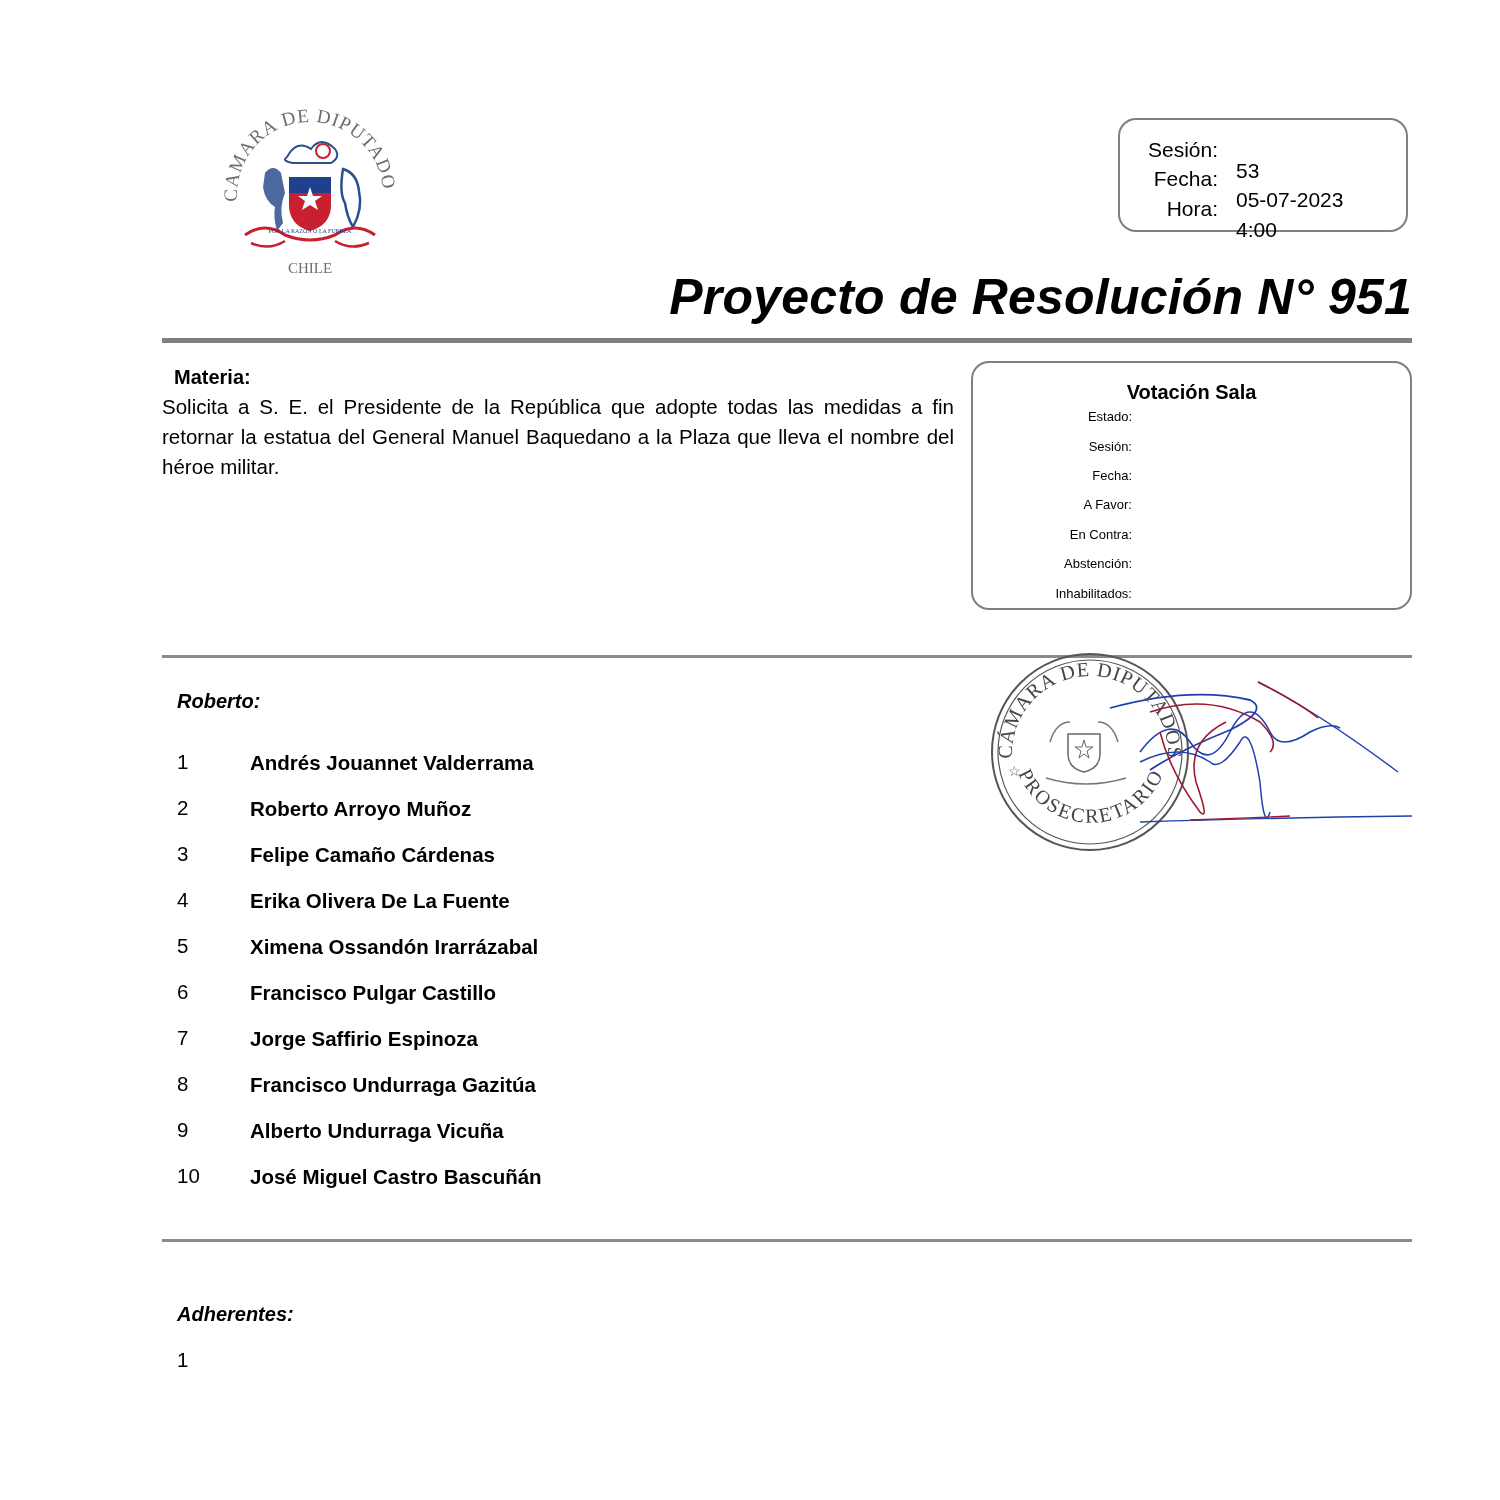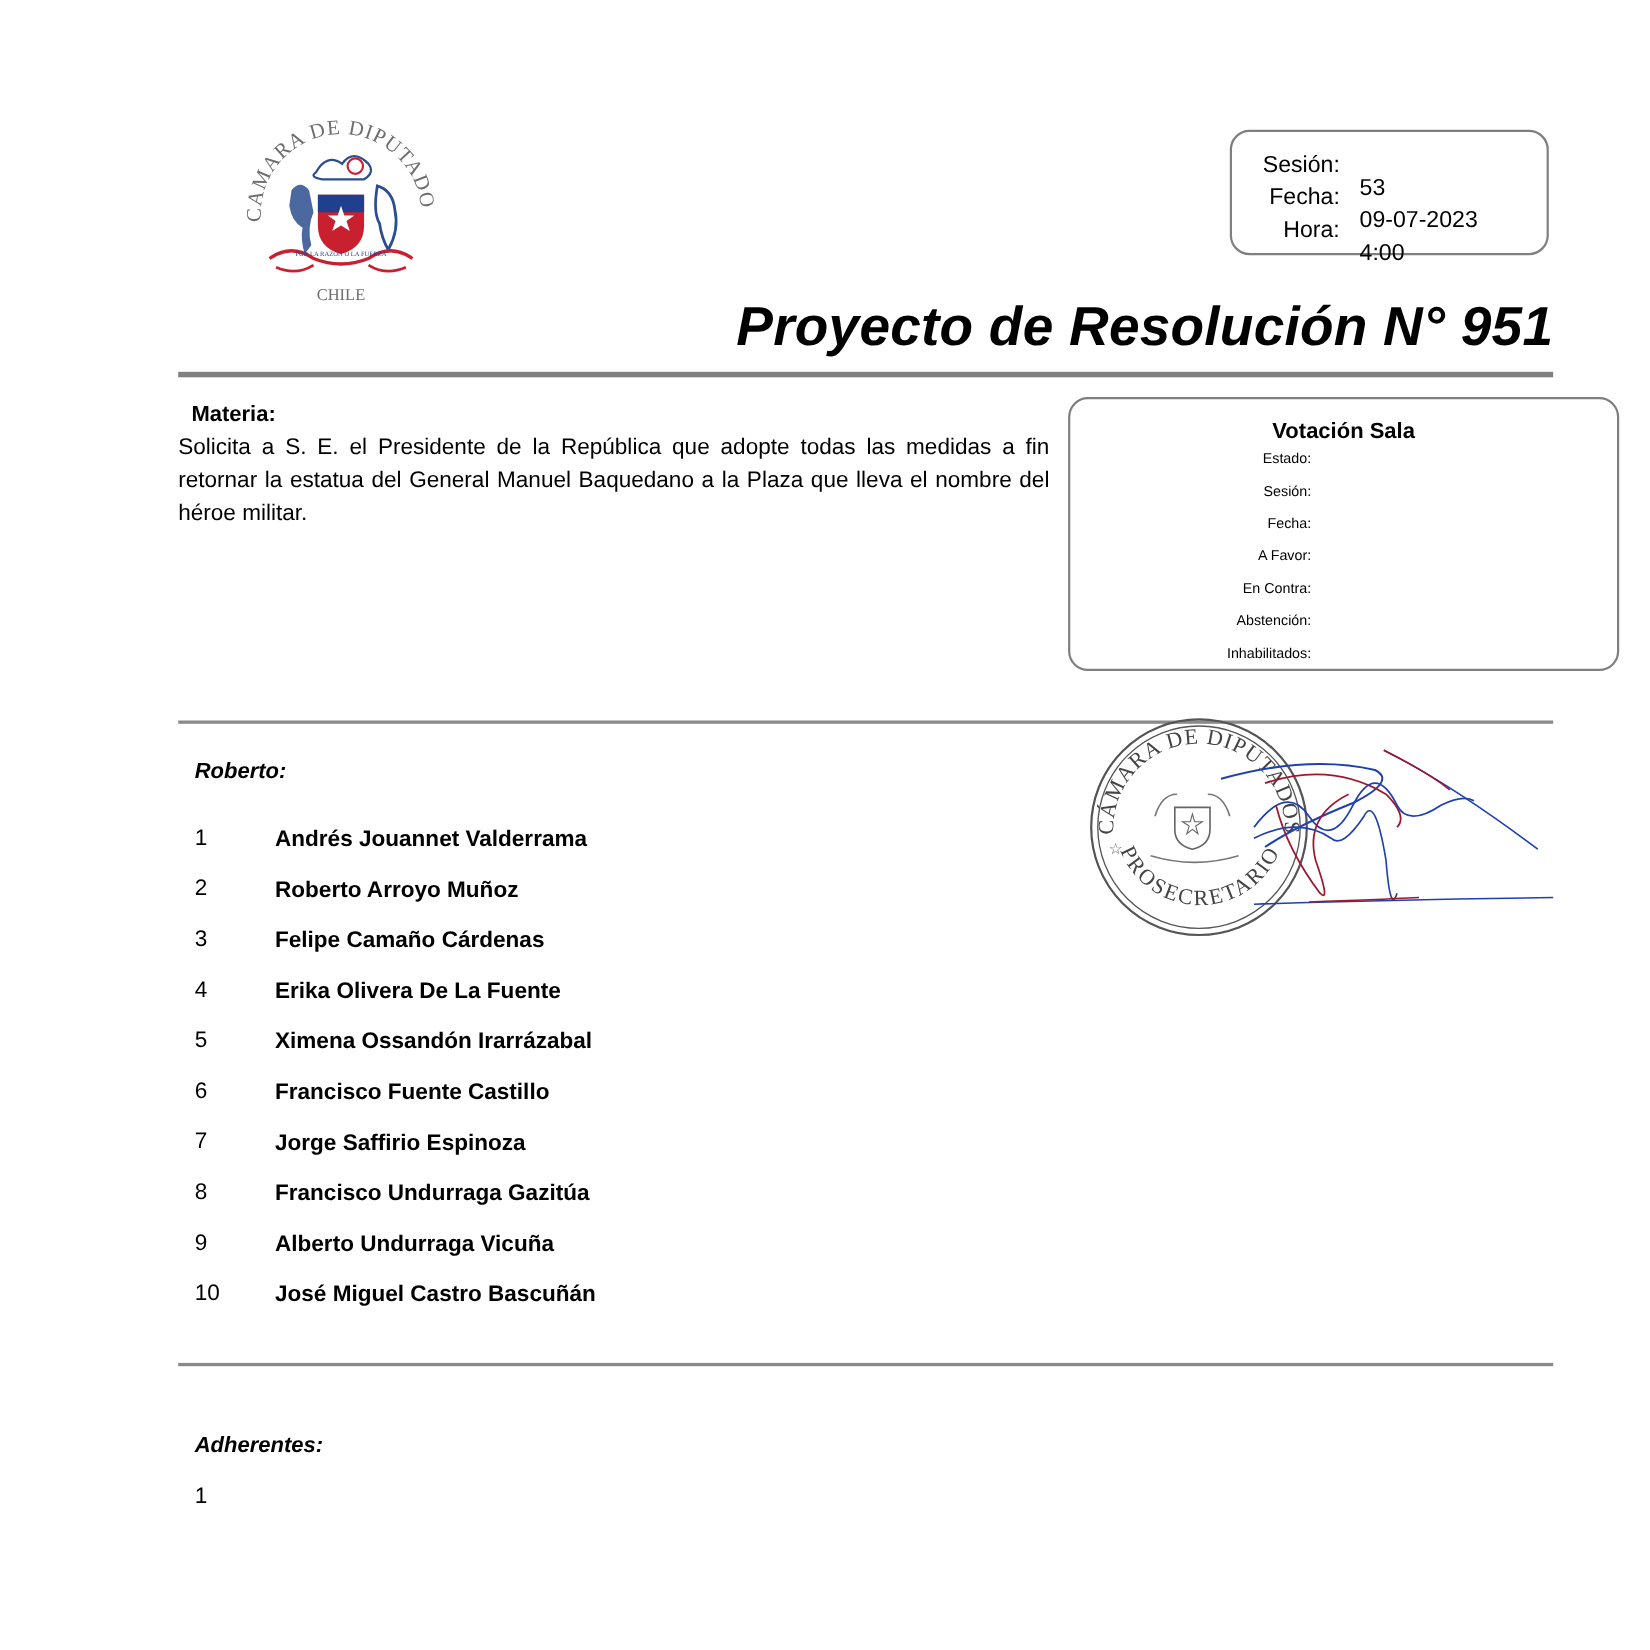--- a/index.html
+++ b/index.html
@@ -21,21 +21,21 @@
   .title { right: 88px; top: 268px; font-size: 50px; font-weight: bold; font-style: italic;
            white-space: nowrap; letter-spacing: 0.2px; }
   .rule-thick { left: 162px; top: 338px; width: 1250px; height: 5px; background: #808080; }
 
   
   .materia-label { left: 162px; top: 366px; font-size: 20px; font-weight: bold; margin-left: 12px; }
   .materia-text { left: 162px; top: 392px; width: 792px; font-size: 20.5px; line-height: 30px;
                   text-align: justify; }
 
   
-  .vote-box { left: 971px; top: 361px; width: 501px; height: 249px;
+  .vote-box { left: 971px; top: 361px; width: 441px; height: 249px;
               border: 2px solid #7f7f7f; border-radius: 18px; box-sizing: border-box; }
   .vote-title { left: 0; width: 100%; top: 18px; text-align: center; font-size: 20px; font-weight: bold;
                 position: absolute; }
   .vote-row { position: absolute; right: 278px; font-size: 13px; text-align: right; white-space: nowrap; }
 
   .rule-thin { left: 162px; width: 1250px; height: 3px; background: #8a8a8a; }
 
   
   .section-label { font-size: 20px; font-weight: bold; font-style: italic; }
   .author-row { position: absolute; left: 177px; height: 30px; font-size: 20.5px; }
@@ -75,21 +75,21 @@
   </svg>
 </div>
 
 <div class="abs session-box">
   <div class="session-row" style="top:18px;">
     <span class="lbl">Sesión:</span>
     <span class="val">53</span>
   </div>
   <div class="session-row" style="top:47px;">
     <span class="lbl">Fecha:</span>
-    <span class="val">09-07-2023</span>
+    <span class="val">05-07-2023</span>
   </div>
   <div class="session-row" style="top:77px;">
     <span class="lbl">Hora:</span>
     <span class="val">4:00</span>
   </div>
 </div>
 
 <div class="abs title">Proyecto de Resolución N° 951</div>
 <div class="abs rule-thick"></div>
 
@@ -127,21 +127,21 @@
   <div class="author-row" style="top:888px;">
     <span class="num">4</span>
     <span class="name">Erika Olivera De La Fuente</span>
   </div>
   <div class="author-row" style="top:934px;">
     <span class="num">5</span>
     <span class="name">Ximena Ossandón Irarrázabal</span>
   </div>
   <div class="author-row" style="top:980px;">
     <span class="num">6</span>
-    <span class="name">Francisco Fuente Castillo</span>
+    <span class="name">Francisco Pulgar Castillo</span>
   </div>
   <div class="author-row" style="top:1026px;">
     <span class="num">7</span>
     <span class="name">Jorge Saffirio Espinoza</span>
   </div>
   <div class="author-row" style="top:1072px;">
     <span class="num">8</span>
     <span class="name">Francisco Undurraga Gazitúa</span>
   </div>
   <div class="author-row" style="top:1118px;">

